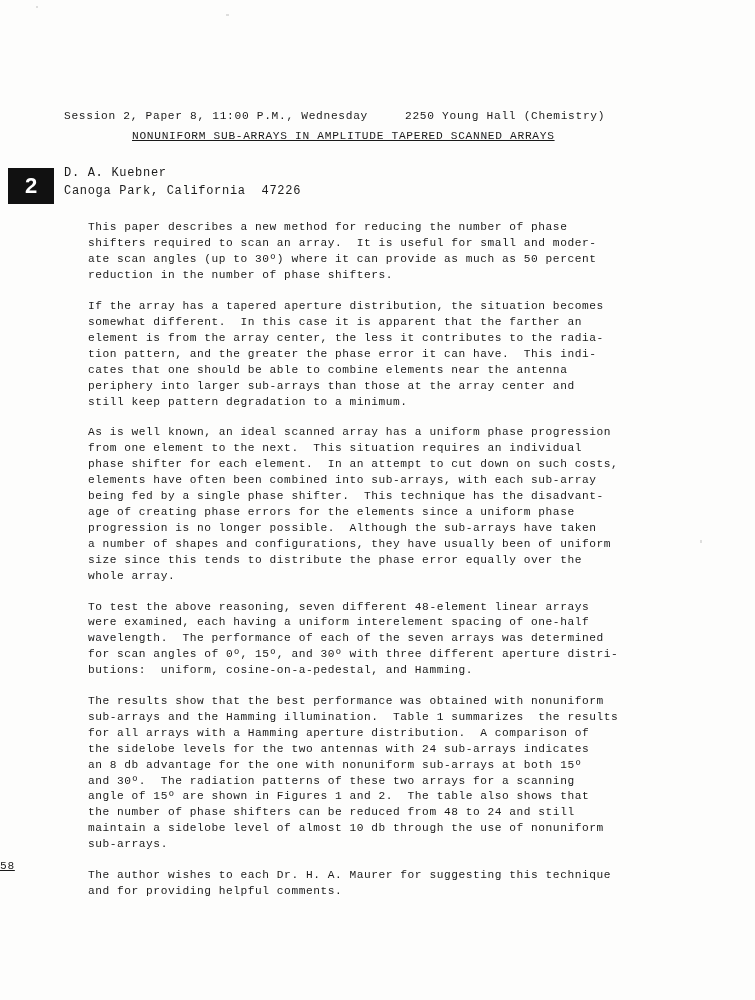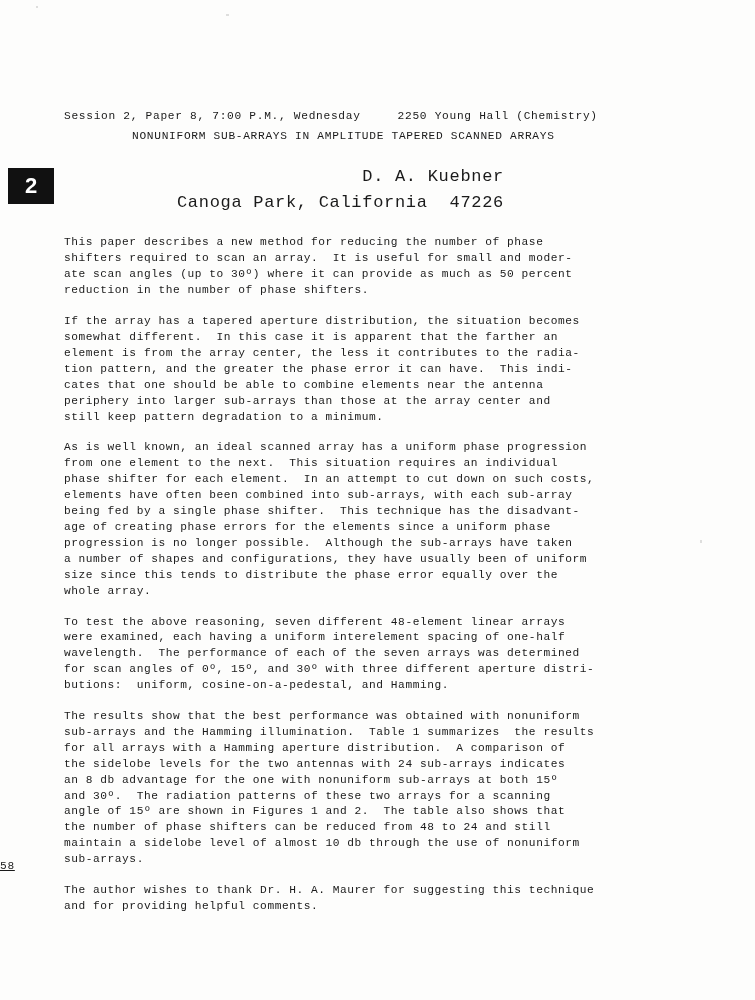--- a/index.html
+++ b/index.html
@@ -57,41 +57,43 @@
     white-space: pre;
     line-height: 1.45;
   }
   .paper-title {
     font-size: 11.2px;
     letter-spacing: 0.7px;
     white-space: pre;
     line-height: 1.45;
     margin-top: 4px;
     padding-left: 68px;
+    text-decoration: underline;
   }
   .author-block {
     margin-top: 20px;
-    text-align: right;
-    font-size: 17px;
+    text-align: left;
+    font-size: 12px;
     letter-spacing: 0.7px;
     line-height: 1.5;
     padding-right: 160px;
   }
   .author-block div {
     white-space: pre;
   }
   .body-text {
     margin-top: 20px;
   }
   .para {
     font-size: 11.2px;
     letter-spacing: 0.55px;
     line-height: 1.42;
     margin-bottom: 15px;
     white-space: pre-wrap;
+    margin-left: 24px;
   }
   .page-number {
     position: absolute;
     left: 0;
     right: 0;
     top: 860px;
     text-align: left;
     font-size: 11.2px;
     letter-spacing: 0.7px;
     text-decoration: underline;
@@ -104,21 +106,21 @@
 </style>
 </head>
 <body>
 
 <div class="page">
 
   <div class="session-marker">2</div>
 
   <div class="content">
 
-    <div class="session-line">Session 2, Paper 8, 7:00 P.M., Wednesday     2250 Young Hall (Chemistry)</div>
+    <div class="session-line">Session 2, Paper 8, 11:00 P.M., Wednesday     2250 Young Hall (Chemistry)</div>
 
     <div class="paper-title">NONUNIFORM SUB-ARRAYS IN AMPLITUDE TAPERED SCANNED ARRAYS</div>
 
     <div class="author-block">
       <div>D. A. Kuebner</div>
       <div>Canoga Park, California  47226</div>
     </div>
 
     <div class="body-text">
       <p class="para">This paper describes a new method for reducing the number of phase
@@ -150,21 +152,21 @@
       <p class="para">The results show that the best performance was obtained with nonuniform
 sub-arrays and the Hamming illumination.  Table 1 summarizes  the results
 for all arrays with a Hamming aperture distribution.  A comparison of
 the sidelobe levels for the two antennas with 24 sub-arrays indicates
 an 8 db advantage for the one with nonuniform sub-arrays at both 15º
 and 30º.  The radiation patterns of these two arrays for a scanning
 angle of 15º are shown in Figures 1 and 2.  The table also shows that
 the number of phase shifters can be reduced from 48 to 24 and still
 maintain a sidelobe level of almost 10 db through the use of nonuniform
 sub-arrays.</p>
-      <p class="para">The author wishes to thank Dr. H. A. Maurer for suggesting this technique
+      <p class="para">The author wishes to each Dr. H. A. Maurer for suggesting this technique
 and for providing helpful comments.</p>
     </div>
 
   </div>
 
   <div class="page-number">58</div>
 
   <div class="edge-noise" style="left:36px;top:6px;width:2px;height:2px;"></div>
   <div class="edge-noise" style="left:226px;top:14px;width:3px;height:2px;"></div>
   <div class="edge-noise" style="left:700px;top:540px;width:2px;height:3px;"></div>

